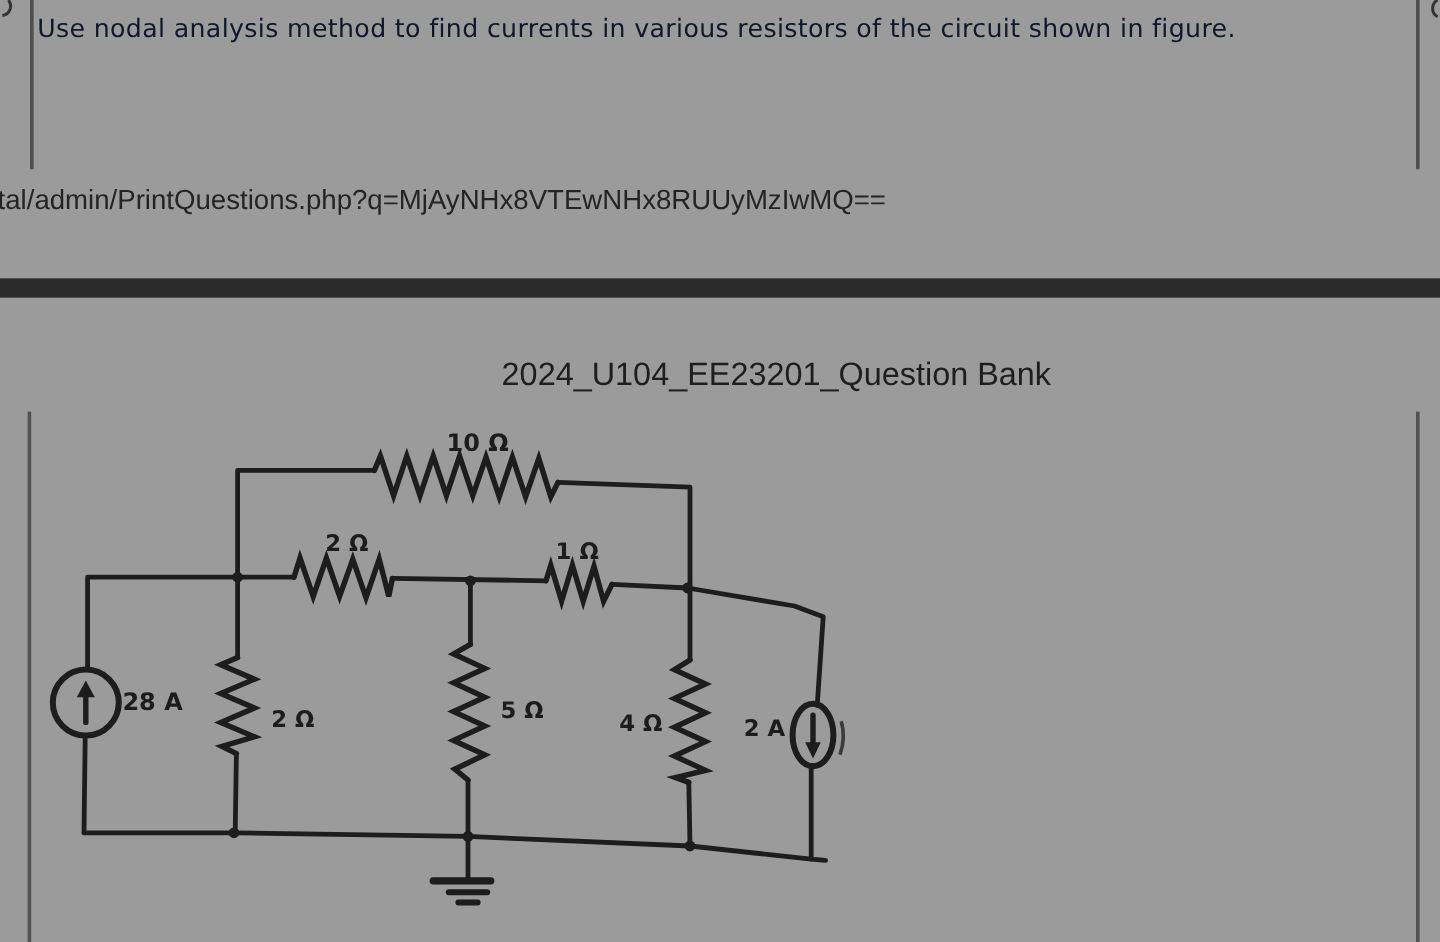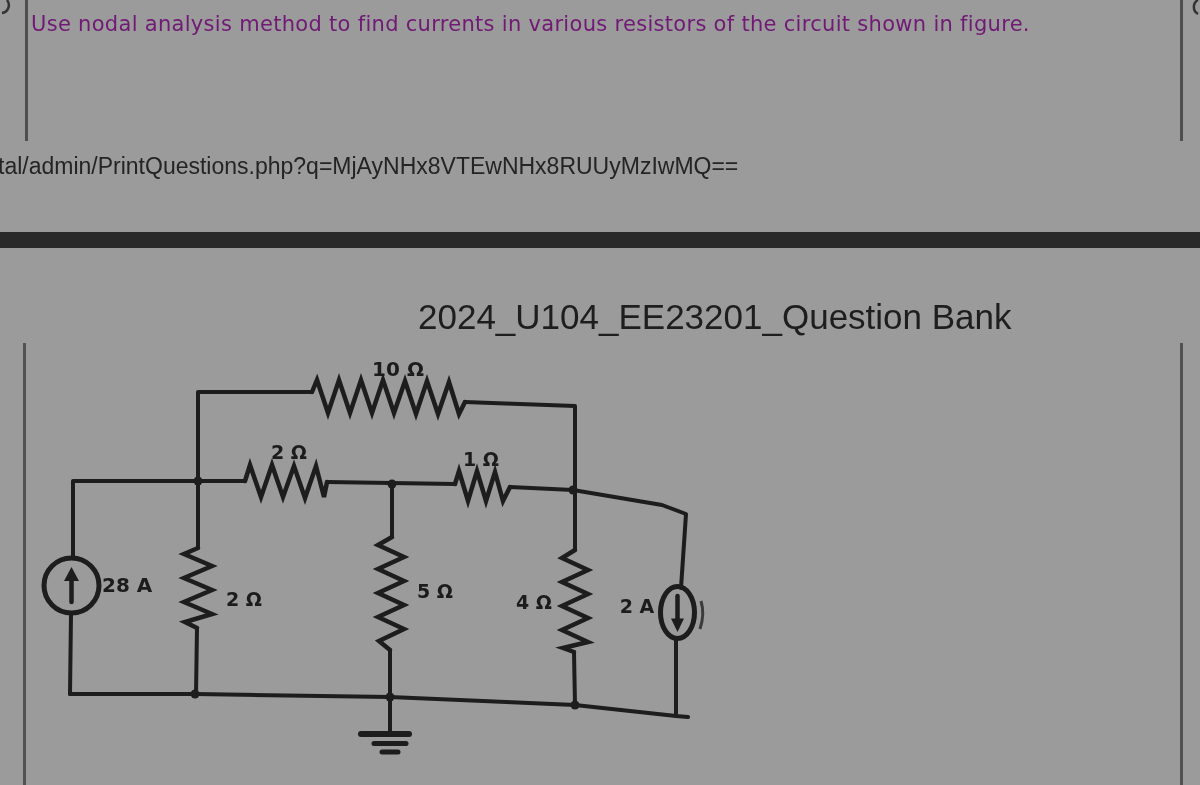--- a/index.html
+++ b/index.html
@@ -15,21 +15,21 @@
   .qbox-border{
     position:absolute;top:0;width:3px;height:141px;
     background:#4f4f4f;
   }
   .qbox-border.left{left:25px;}
   .qbox-border.right{left:1180px;}
   .question-text{
     position:absolute;left:31px;top:10px;width:1146px;
     font-family:"DejaVu Sans",sans-serif;
     font-size:21px;line-height:29px;letter-spacing:0.3px;
-    color:#701a75;white-space:nowrap;
+    color:#0f172a;white-space:nowrap;
   }
 
   
   .corner-mark{position:absolute;top:0;}
   .corner-mark.left{left:0;}
   .corner-mark.right{left:1184px;}
 
   
   .url-text{
     position:absolute;left:-2px;top:153px;
@@ -40,21 +40,21 @@
   
   .divider-bar{
     position:absolute;left:0;top:232px;width:1200px;height:16px;
     background:#2a2a2a;
   }
 
   
   .doc-title{
     position:absolute;left:418px;top:297px;
     font-family:"Liberation Sans",sans-serif;
-    font-size:35px;color:#1e1e1e;white-space:nowrap;
+    font-size:27px;color:#1e1e1e;white-space:nowrap;
   }
 
   
   .section-border{
     position:absolute;top:343px;width:3px;height:442px;
     background:#525252;
   }
   .section-border.left{left:23px;}
   .section-border.right{left:1180px;}
 

